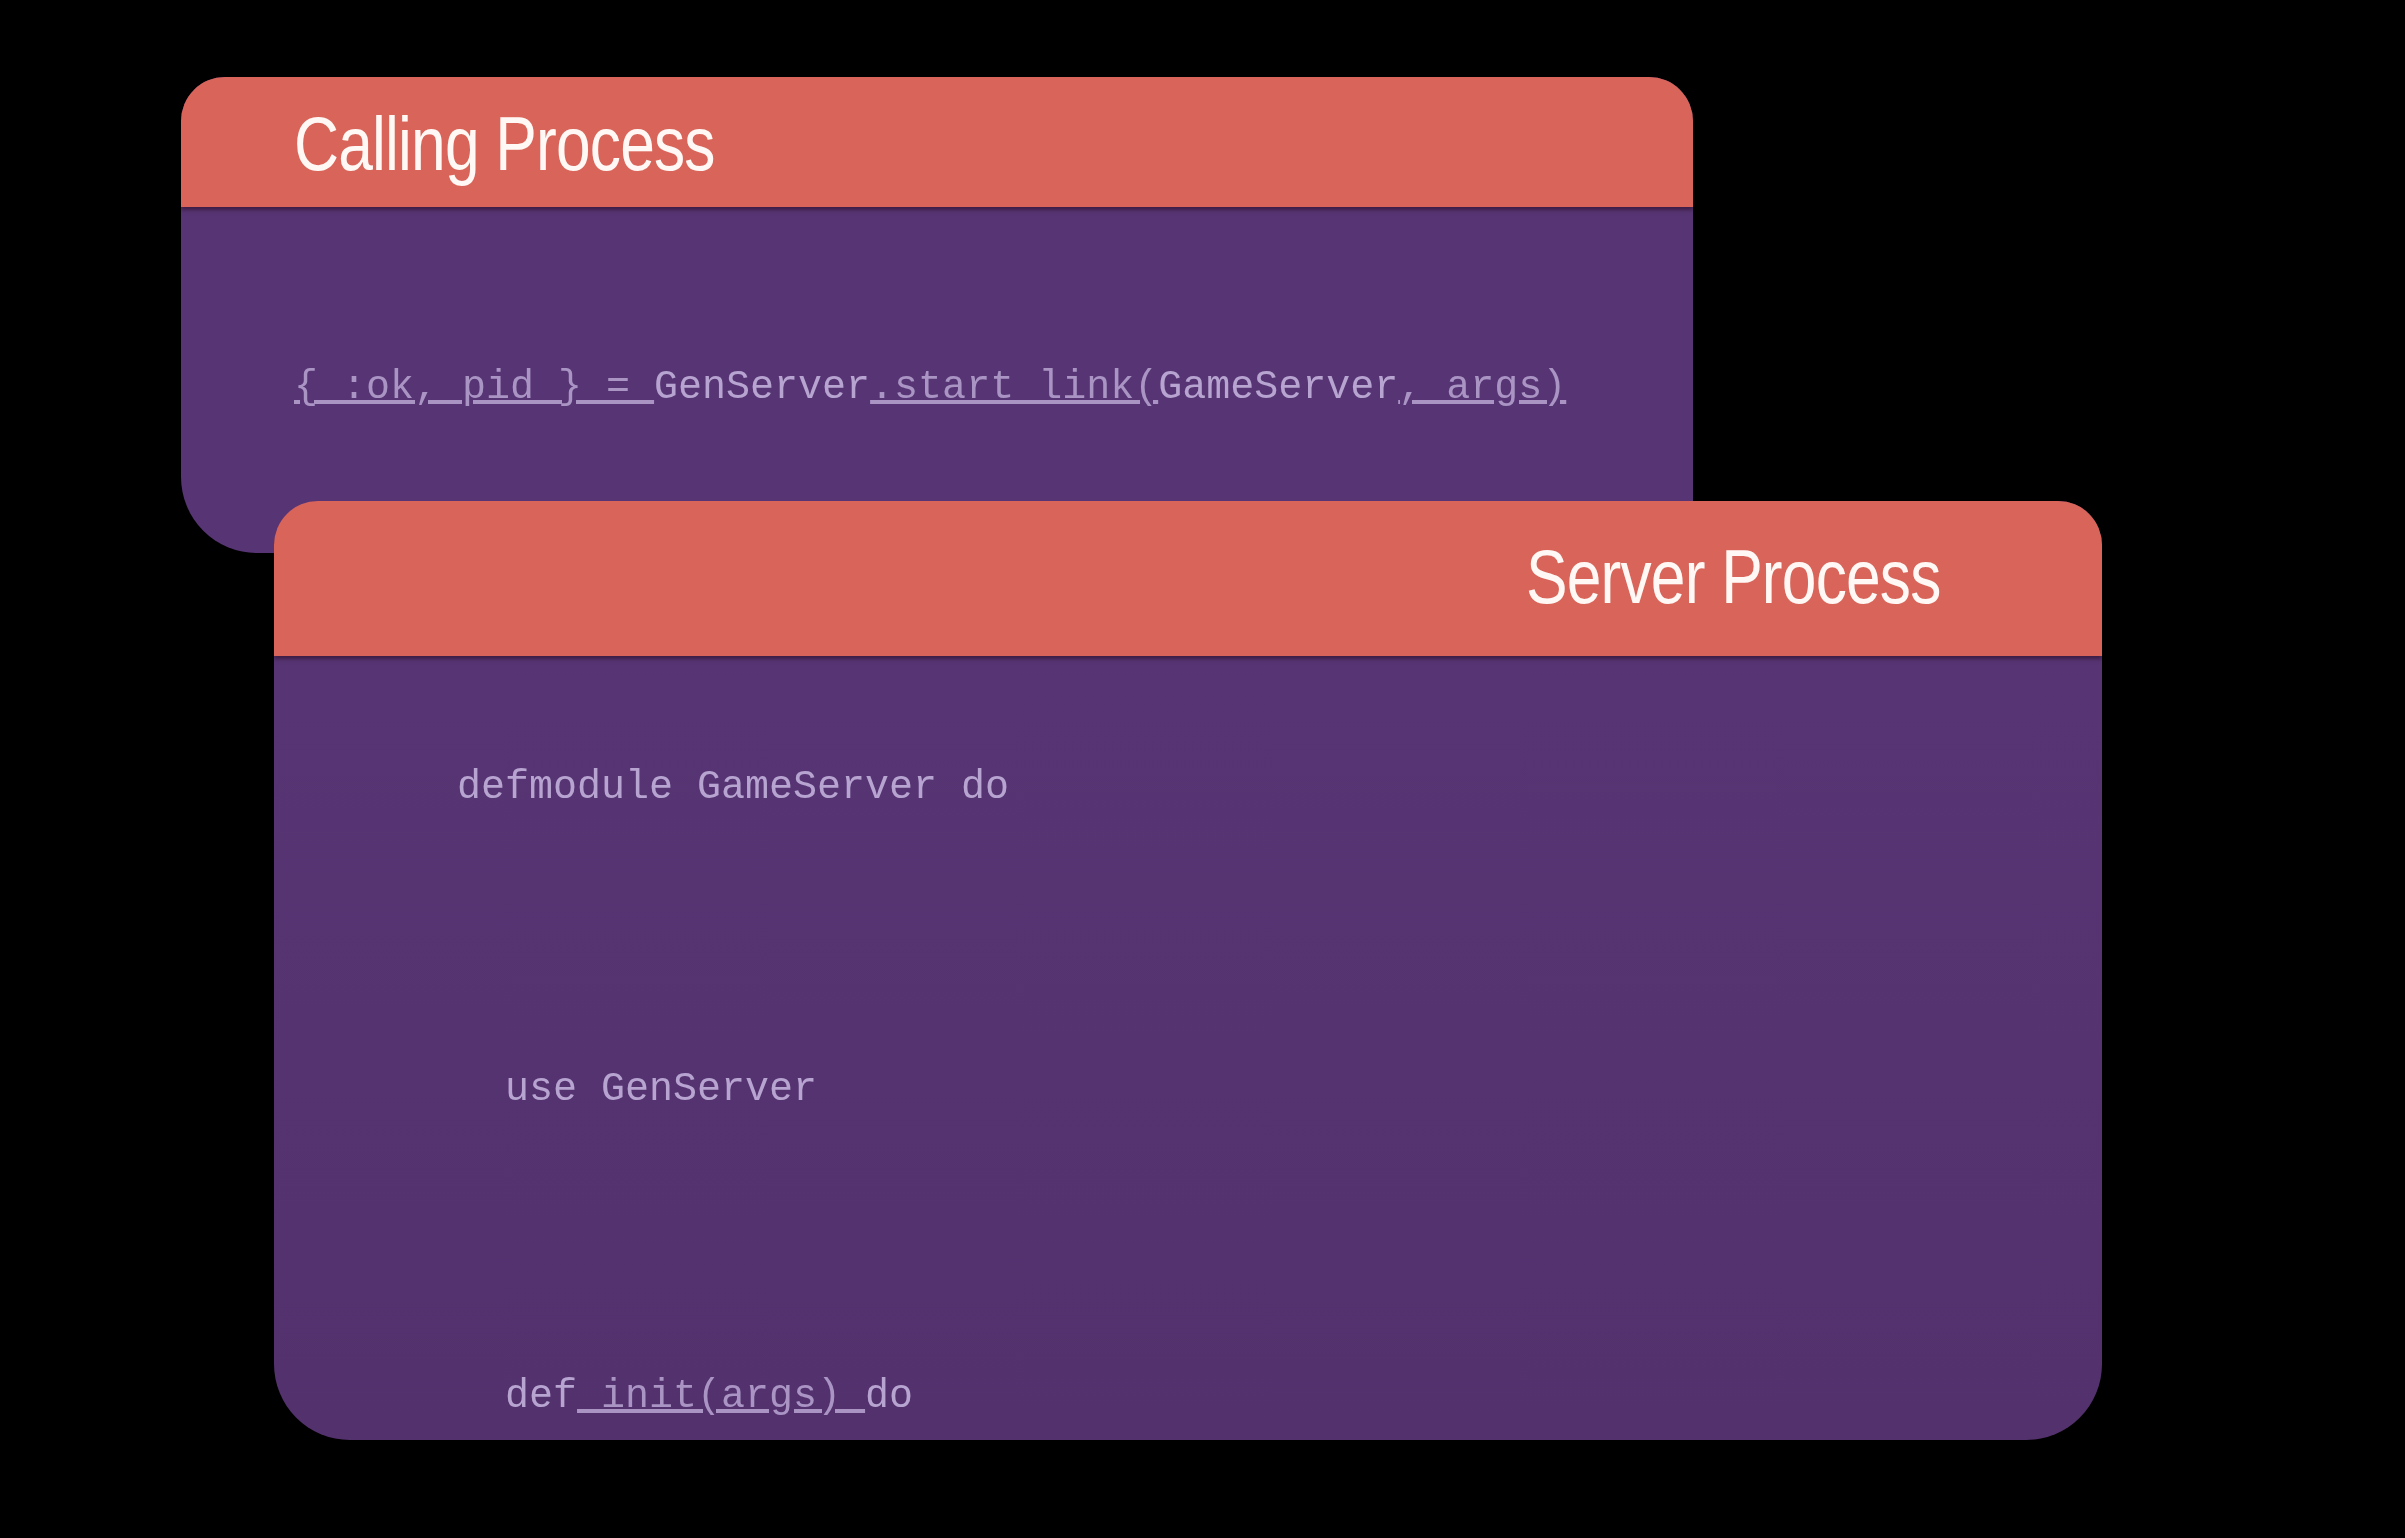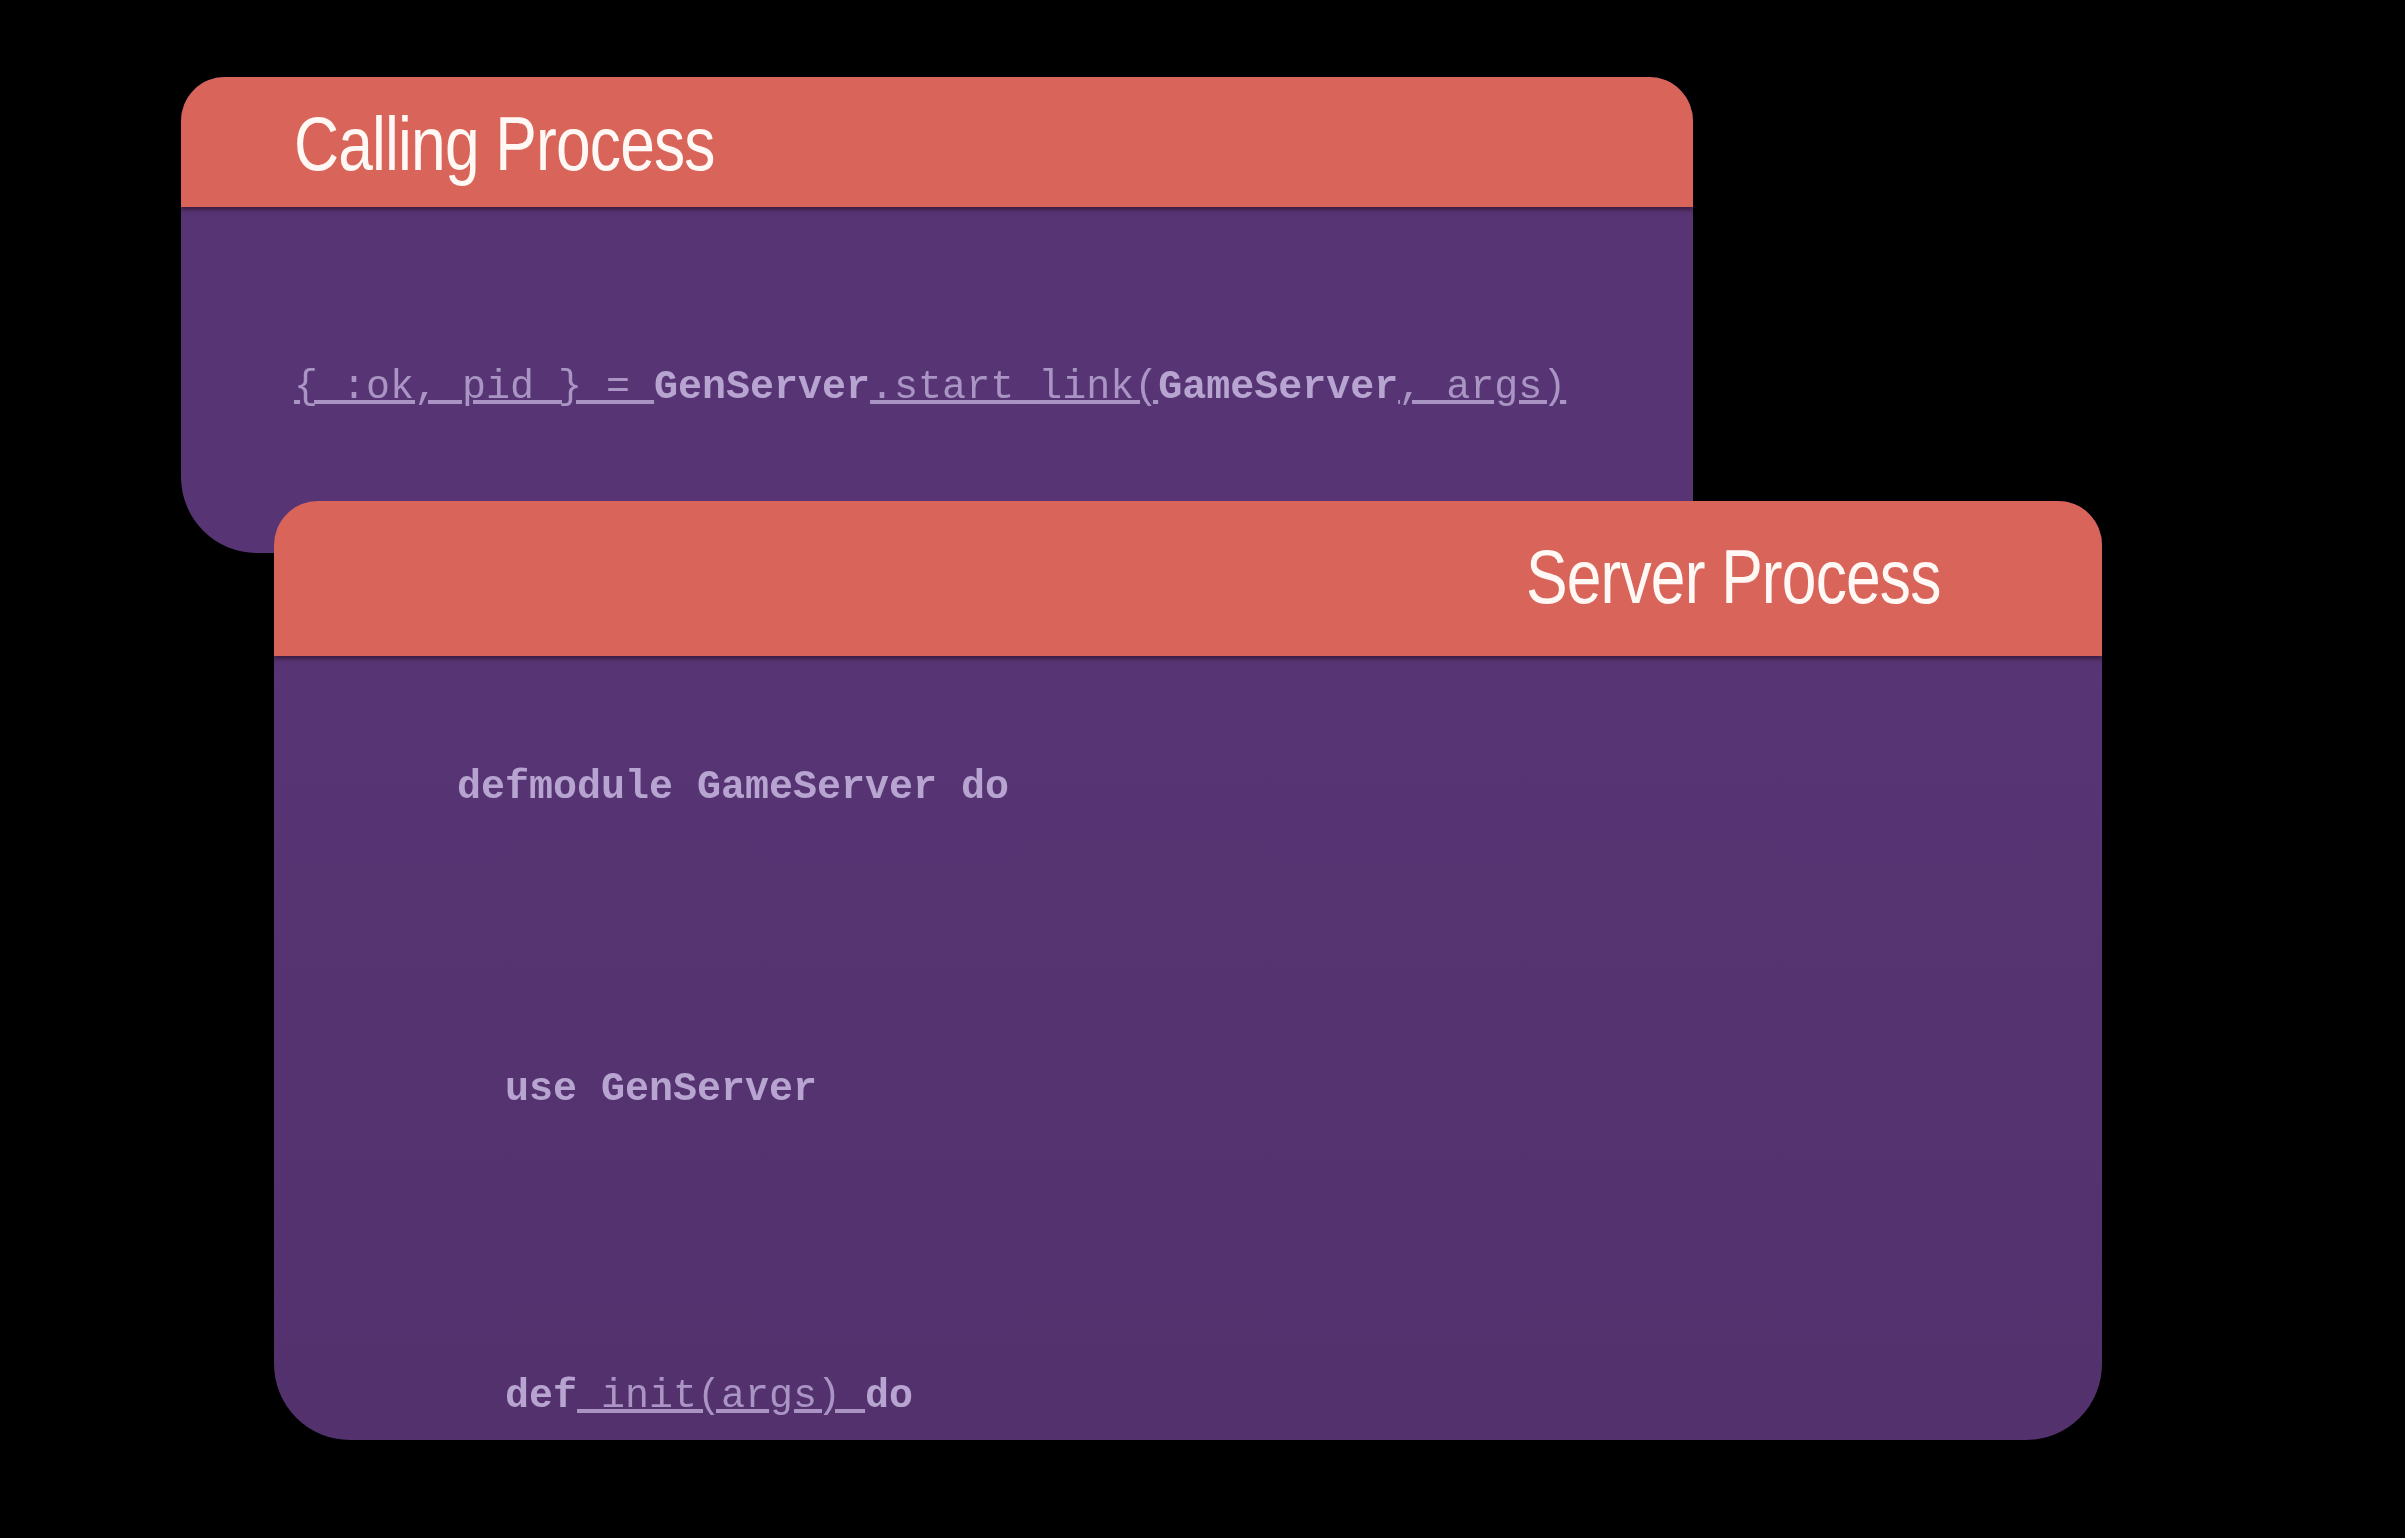--- a/index.html
+++ b/index.html
@@ -52,21 +52,21 @@
     font-size: 40px;
     line-height: 50px;
     white-space: pre;
     color: #F4EEF0;
   }
   .code-line { height: 50px; white-space: pre; }
   .calling-code { left: 113px; top: 186px; }
   .server-code { left: 183px; top: 162px; }
 
   .dim { color: #A994C4; text-decoration: underline; }
-  .dim-bold { color: #B7A4D0; font-weight: bold; }
+  .dim-bold { color: #B7A4D0; font-weight: normal; }
 </style>
 </head>
 <body>
 
 <div class="card card-calling">
   <div class="card-header">
     <div class="card-title">Calling Process</div>
   </div>
   <div class="code calling-code">
     <div class="code-line"><span class="dim">{ :ok, pid } = </span><span class="dim-bold">GenServer</span><span class="dim">.start_link(</span><span class="dim-bold">GameServer</span><span class="dim">, args)</span></div>

